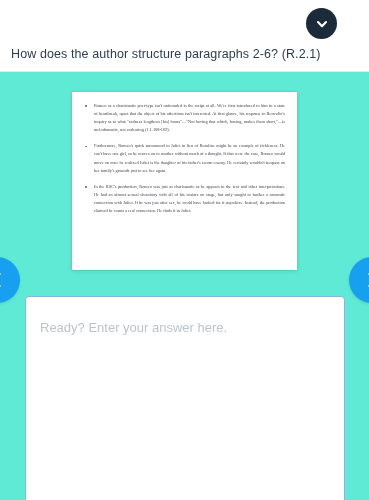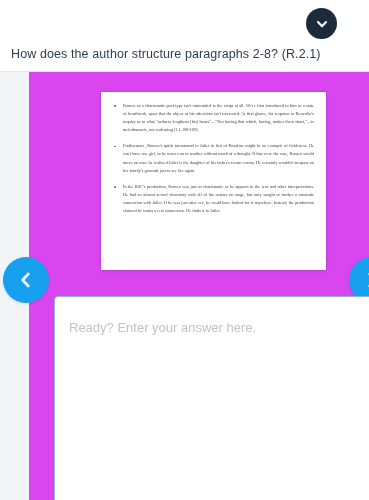--- a/index.html
+++ b/index.html
@@ -55,22 +55,21 @@
     right: 0;
     bottom: 0;
     height: 1px;
     background: #e4e8ec;
   }
 
   
   .content {
     position: relative;
     height: 428px;
-    background: #d946ef;
-    margin-left: 29px;
+    background: #5eead4;
   }
 
   
   .doc-card {
     position: absolute;
     left: 72px;
     top: 20px;
     width: 225px;
     height: 178px;
     background: #ffffff;
@@ -154,21 +153,21 @@
 <body>
 
 <div class="header">
 
   <button class="collapse-btn" aria-label="collapse">
     <svg width="16" height="16" viewBox="0 0 16 16">
       <path d="M4 6 L8 10.2 L12 6" fill="none" stroke="#ffffff" stroke-width="2.1" stroke-linecap="round" stroke-linejoin="round"></path>
     </svg>
   </button>
 
-  <div class="question-text">How does the author structure paragraphs 2-8? (R.2.1)</div>
+  <div class="question-text">How does the author structure paragraphs 2-6? (R.2.1)</div>
 
   <div class="header-rule"></div>
 </div>
 
 <div class="content">
 
   <div class="doc-card">
     <ul class="doc-list">
       <li class="doc-bullet">Romeo as a charismatic poet-type isn't unfounded in the script at all. We're first introduced to him in a state of heartbreak, upset that the object of his affections isn't interested. At first glance, his response to Benvolio's inquiry as to what "sadness lengthens [his] hours"—"Not having that which, having, makes them short,"—is melodramatic, not endearing (1.1.168-169).</li>
       <li class="doc-bullet">Furthermore, Romeo's quick turnaround to Juliet in lieu of Rosaline might be an example of fickleness. He can't have one girl, so he moves on to another without much of a thought. If that were the case, Romeo would move on once he realized Juliet is the daughter of his father's sworn enemy. He certainly wouldn't trespass on her family's grounds just to see her again.</li>

